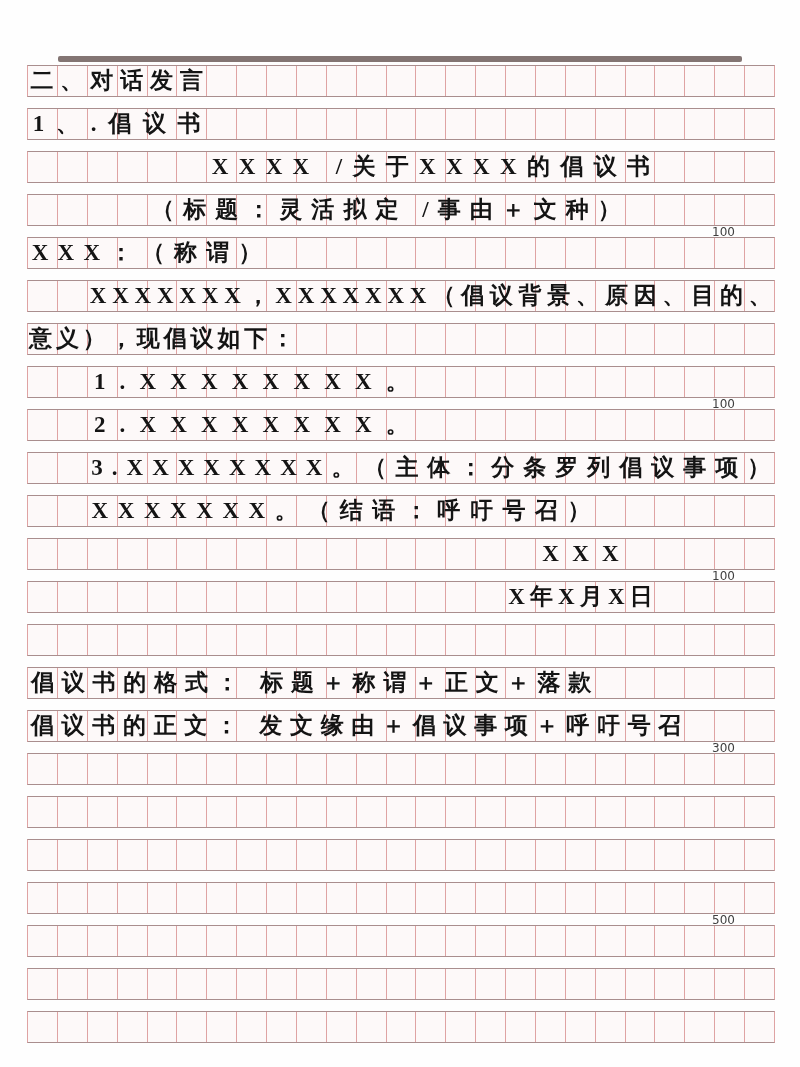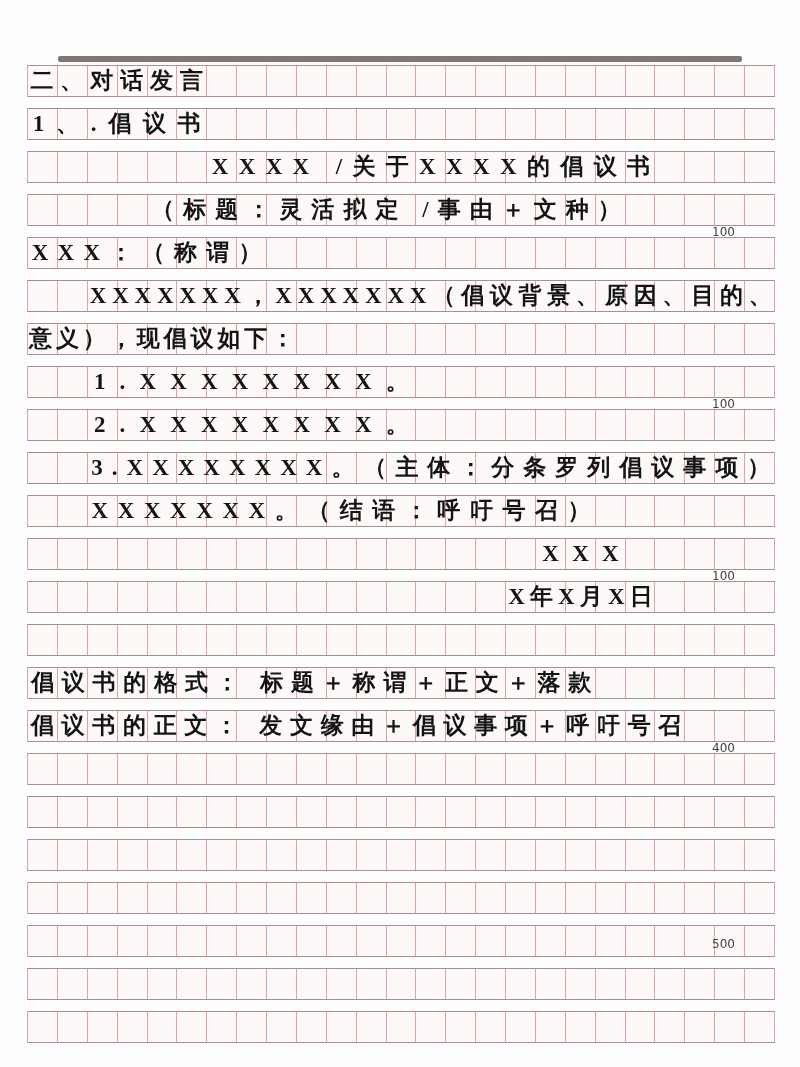--- a/index.html
+++ b/index.html
@@ -679,16 +679,16 @@
       <div class="text-line" style="top: 495px; left: 86.84px; width: 508.64px;"><span>X</span><span>X</span><span>X</span><span>X</span><span>X</span><span>X</span><span>X</span><span>。</span><span>（</span><span>结</span><span>语</span><span>：</span><span>呼</span><span>吁</span><span>号</span><span>召</span><span>）</span></div>
       <div class="text-line" style="top: 538px; left: 535.64px; width: 89.76px;"><span>X</span><span>X</span><span>X</span></div>
       <div class="text-line" style="top: 581px; left: 505.72px; width: 149.6px;"><span>X</span><span>年</span><span>X</span><span>月</span><span>X</span><span>日</span></div>
       <div class="text-line" style="top: 667px; left: 27px; width: 568.48px;"><span>倡</span><span>议</span><span>书</span><span>的</span><span>格</span><span>式</span><span>：</span><span>&nbsp;</span><span>标</span><span>题</span><span>＋</span><span>称</span><span>谓</span><span>＋</span><span>正</span><span>文</span><span>＋</span><span>落</span><span>款</span></div>
       <div class="text-line" style="top: 710px; left: 27px; width: 658.24px;"><span>倡</span><span>议</span><span>书</span><span>的</span><span>正</span><span>文</span><span>：</span><span>&nbsp;</span><span>发</span><span>文</span><span>缘</span><span>由</span><span>＋</span><span>倡</span><span>议</span><span>事</span><span>项</span><span>＋</span><span>呼</span><span>吁</span><span>号</span><span>召</span></div>
     </div>
   <div id="markers">
       <div class="wc-marker" style="top: 227px;">100</div>
       <div class="wc-marker" style="top: 399px;">100</div>
       <div class="wc-marker" style="top: 571px;">100</div>
-      <div class="wc-marker" style="top: 743px;">400</div>
-      <div class="wc-marker" style="top: 915px; margin-top: 24px;">500</div>
+      <div class="wc-marker" style="top: 743px;">300</div>
+      <div class="wc-marker" style="top: 915px;">500</div>
     </div>
 </div>
 
 </body></html>

